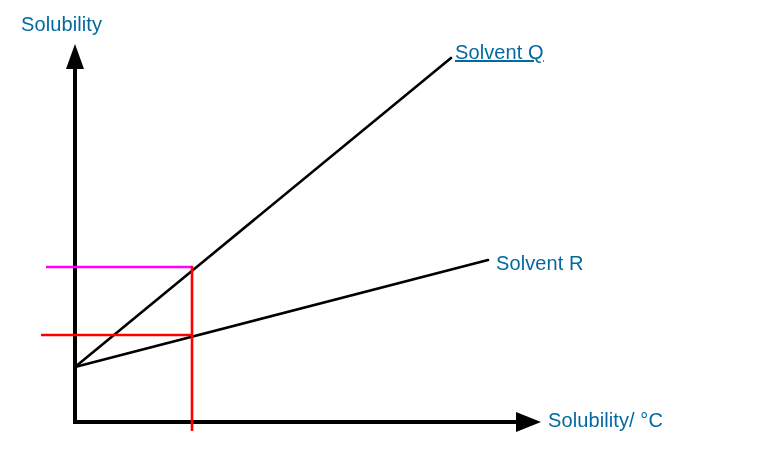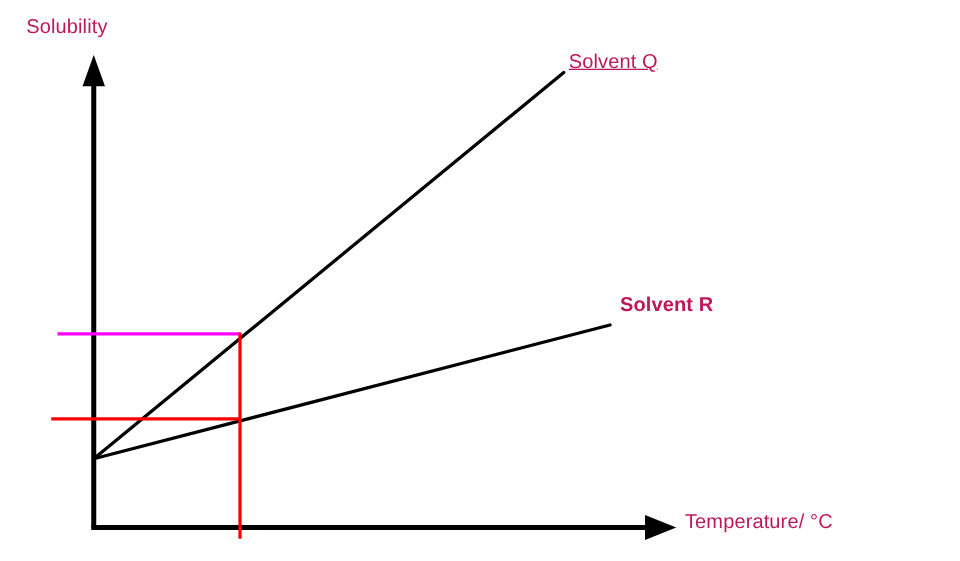--- a/index.html
+++ b/index.html
@@ -20,30 +20,30 @@
   #plot-svg {
     position: absolute;
     left: 0;
     top: 0;
     width: 768px;
     height: 449px;
   }
   .chart-label {
     position: absolute;
     font-family: "Liberation Sans", sans-serif;
-    font-size: 16px;
+    font-size: 20px;
     font-weight: 400;
-    color: #be185d;
+    color: #0369a1;
     white-space: nowrap;
     line-height: 1;
     letter-spacing: 0.1px;
   }
   #label-solubility { left: 21px;  top: 14px; }
   #label-solvent-q  { left: 455px; top: 42px; text-decoration: underline; }
-  #label-solvent-r  { left: 496px; top: 237px; font-weight: bold; }
+  #label-solvent-r  { left: 496px; top: 253px; }
   #label-xaxis      { left: 548px; top: 410px; }
 </style>
 </head>
 <body>
 
 <div id="figure">
 
   <svg id="plot-svg" viewBox="0 0 768 449">
 
     <line x1="75" y1="422" x2="75" y2="60" stroke="#000000" stroke-width="4"></line>
@@ -63,15 +63,15 @@
     <line x1="192" y1="266" x2="192" y2="431" stroke="#fe0000" stroke-width="2.6"></line>
 
   </svg>
 
   <div class="chart-label" id="label-solubility">Solubility</div>
 
   <div class="chart-label" id="label-solvent-q">Solvent Q</div>
 
   <div class="chart-label" id="label-solvent-r">Solvent R</div>
 
-  <div class="chart-label" id="label-xaxis">Temperature/ °C</div>
+  <div class="chart-label" id="label-xaxis">Solubility/ °C</div>
 
 </div>
 
 </body></html>

